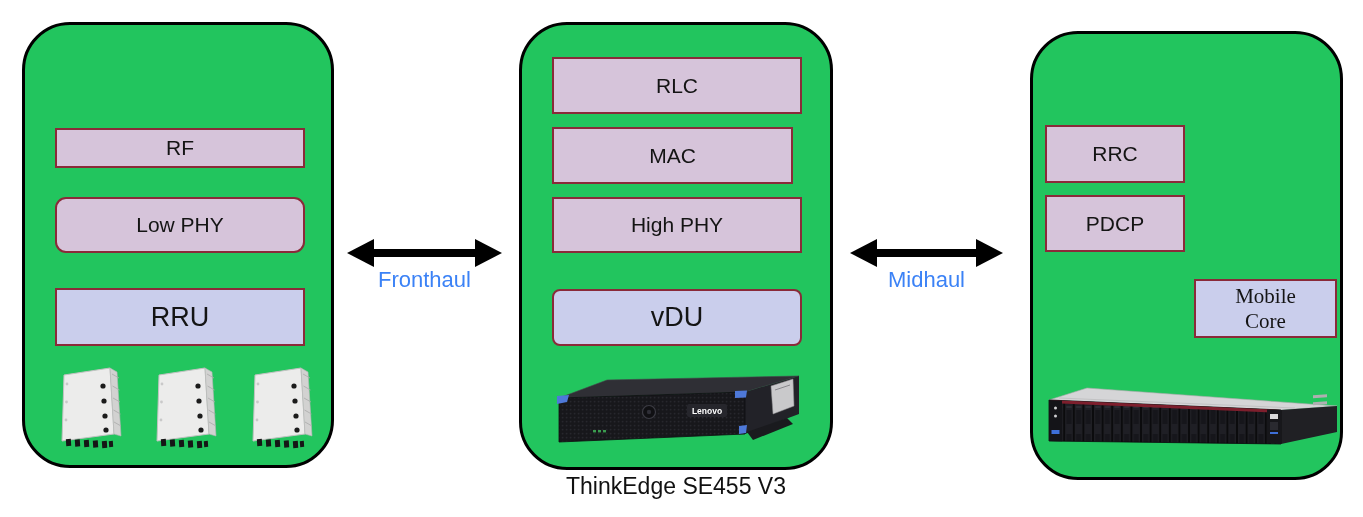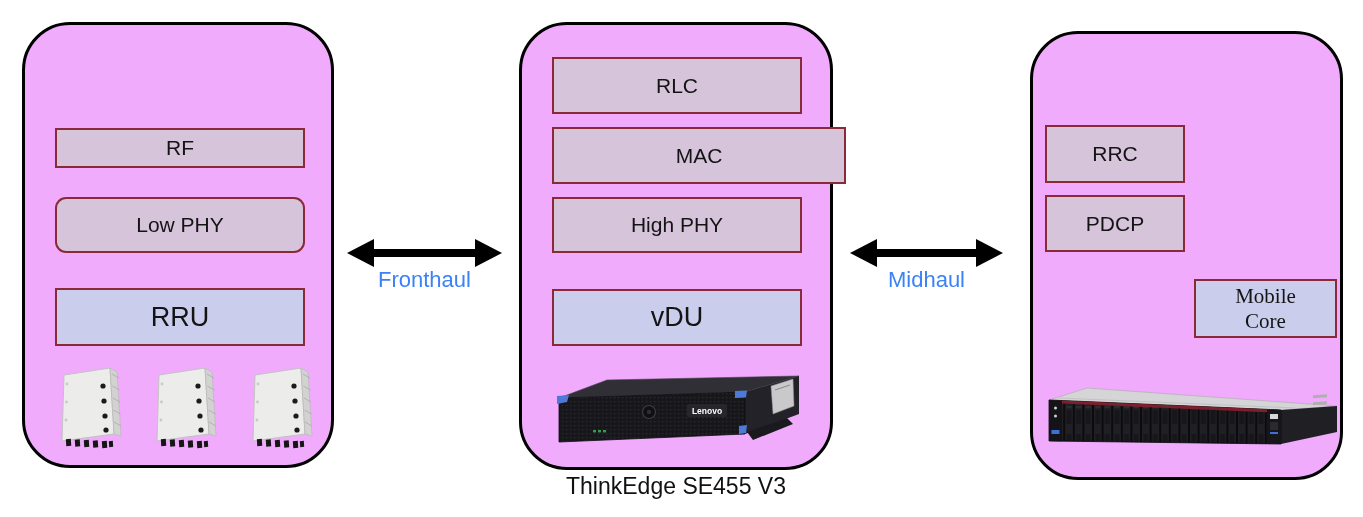--- a/index.html
+++ b/index.html
@@ -2,21 +2,21 @@
 <html><head>
 <meta charset="utf-8">
 <style>
   html,body { margin:0; padding:0; background:#ffffff; }
   .canvas {
     position:relative; width:1363px; height:517px; background:#ffffff;
     font-family:"Liberation Sans", sans-serif; overflow:hidden; color:#141414;
   }
   .panel {
     position:absolute; border:3px solid #000000; border-radius:48px;
-    background:#f0abfc; box-sizing:border-box;
+    background:#22c55e; box-sizing:border-box;
   }
   .panel-left  { left:22px;  top:22px; width:312px; height:446px; }
   .panel-mid   { left:519px; top:22px; width:314px; height:448px; }
   .panel-right { left:1030px; top:31px; width:313px; height:449px; }
 
   .box {
     position:absolute; box-sizing:border-box; border:2.5px solid #8A2A39;
     display:flex; align-items:center; justify-content:center;
     font-size:21px; color:#141414;
   }
@@ -24,23 +24,23 @@
   .blue { background:#CACEEC; }
   .big  { font-size:27px; }
 
   
   .b-rf   { left:30px; top:103px; width:250px; height:40px; }
   .b-lphy { left:30px; top:172px; width:250px; height:56px;border-radius:11px; }
   .b-rru  { left:30px; top:263px; width:250px; height:58px; }
 
   
   .b-rlc  { left:30px; top:32px;  width:250px; height:57px; }
-  .b-mac  { left:30px; top:102px; width:294px; height:57px; }
+  .b-mac  { left:30px; top:102px; width:241px; height:57px; }
   .b-hphy { left:30px; top:172px; width:250px; height:56px; }
-  .b-vdu  { left:30px; top:264px; width:250px; height:57px; }
+  .b-vdu  { left:30px; top:264px; width:250px; height:57px;border-radius:8px; }
 
   
   .b-rrc  { left:12px;  top:91px;  width:140px; height:58px; }
   .b-pdcp { left:12px;  top:161px; width:140px; height:57px; }
   .b-vcu  { left:12px;  top:245px; width:140px; height:59px; }
   .b-core { left:161px; top:245px; width:143px; height:59px; }
   .b-core span { display:inline-block; max-width:96px; text-align:center; line-height:1.18;font-family:Liberation Serif, serif; }
 
   
   .ru { position:absolute; top:337px; width:80px; height:88px; }

